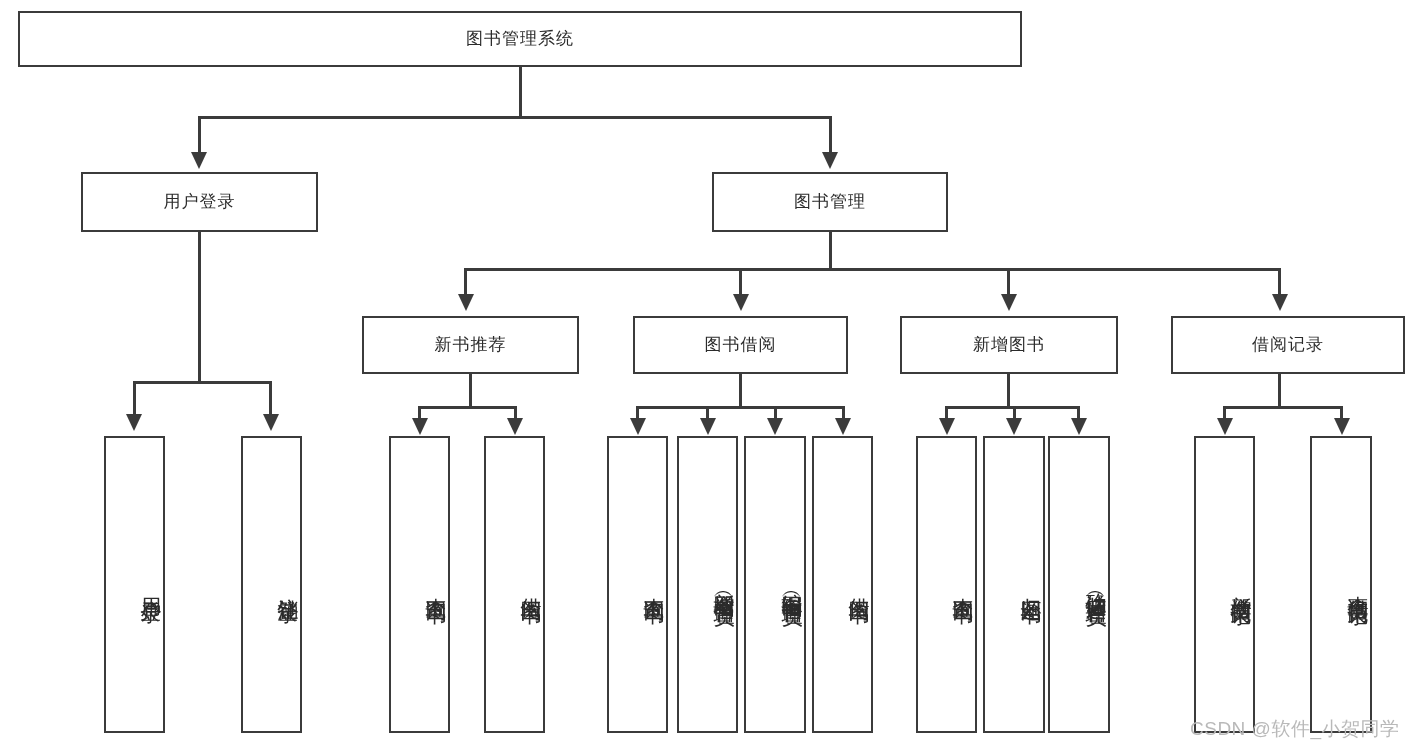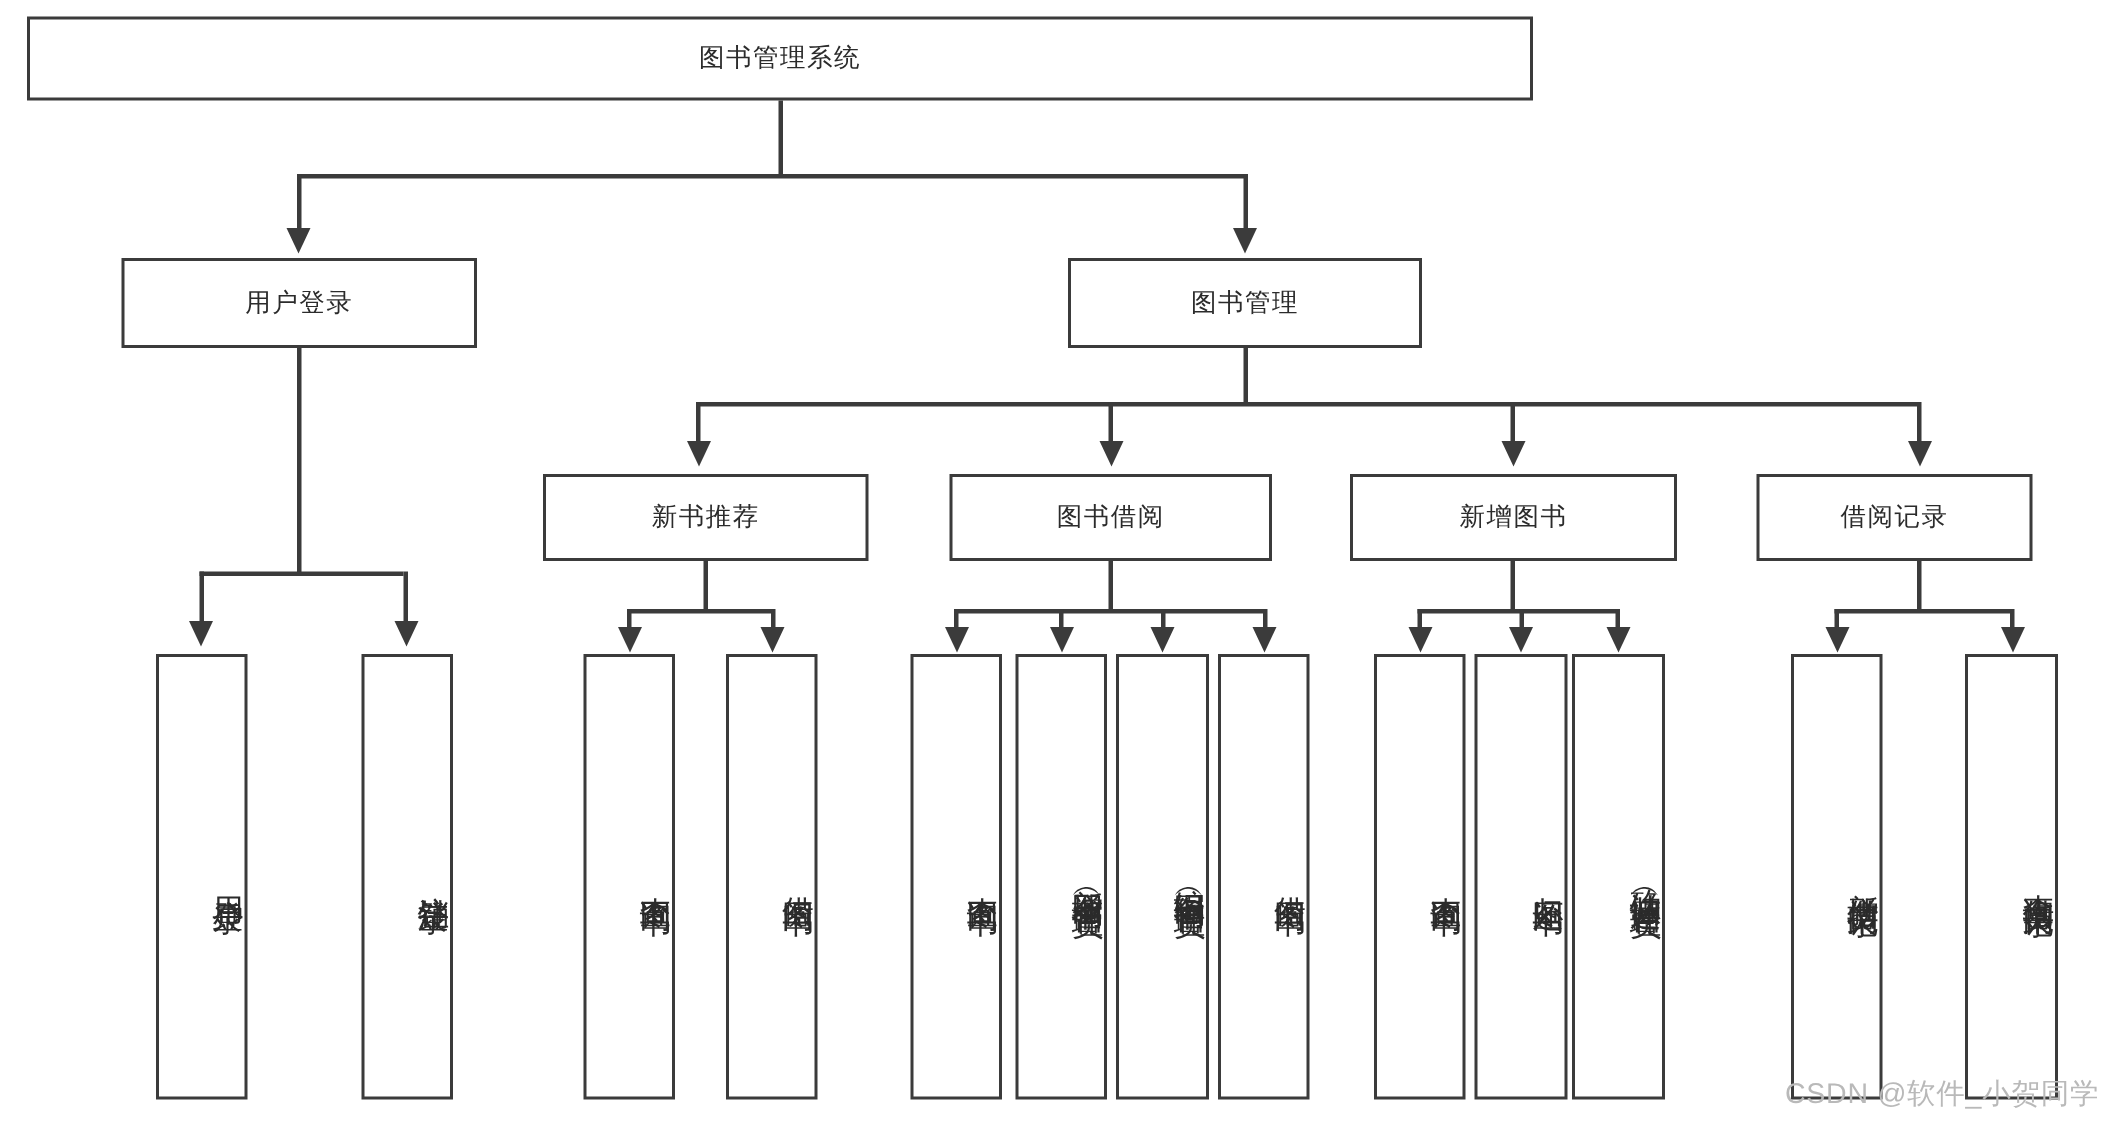--- a/index.html
+++ b/index.html
@@ -118,21 +118,21 @@
 
   <div class="node h" style="left:633px; top:316px; width:215px; height:58px;">
     <span class="label">图书借阅</span>
   </div>
   <div class="node h" style="left:362px; top:316px; width:217px; height:58px;">
     <span class="label">新书推荐</span>
   </div>
   <div class="node h" style="left:900px; top:316px; width:218px; height:58px;">
     <span class="label">新增图书</span>
   </div>
-  <div class="node h" style="left:1171px; top:316px; width:184px; height:58px;">
+  <div class="node h" style="left:1171px; top:316px; width:234px; height:58px;">
     <span class="label">借阅记录</span>
   </div>
 
   <div class="edge vline" style="left:469px; top:374px; width:2.5px; height:34px;"></div>
   <div class="edge hline" style="left:418px; top:406px; width:98px; height:2.5px;"></div>
   <div class="edge vline" style="left:418px; top:406px; width:2.5px; height:14px;"></div>
   <div class="arrow" style="left:412px; top:418px;"></div>
   <div class="edge vline" style="left:514px; top:406px; width:2.5px; height:14px;"></div>
   <div class="arrow" style="left:507px; top:418px;"></div>
 

